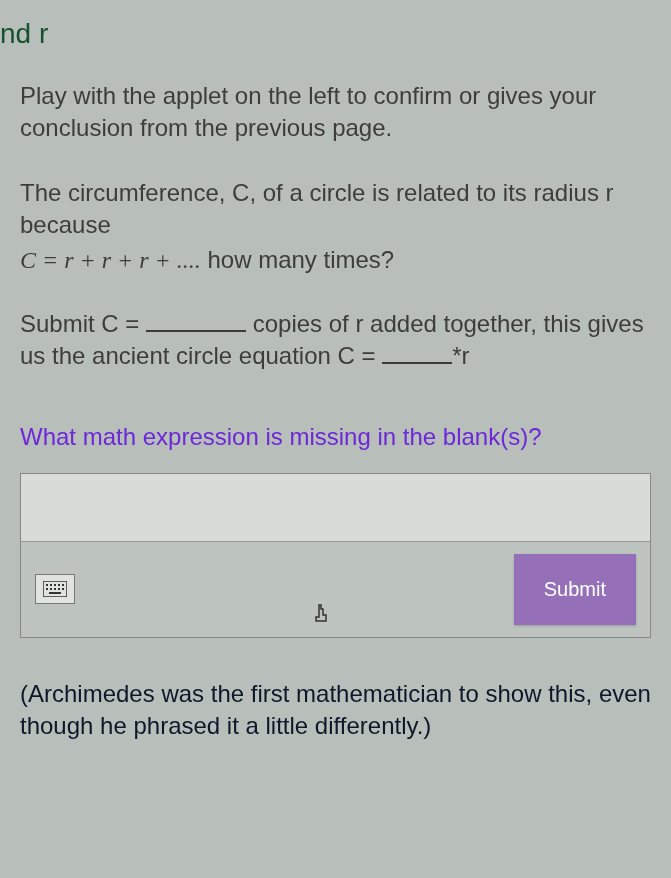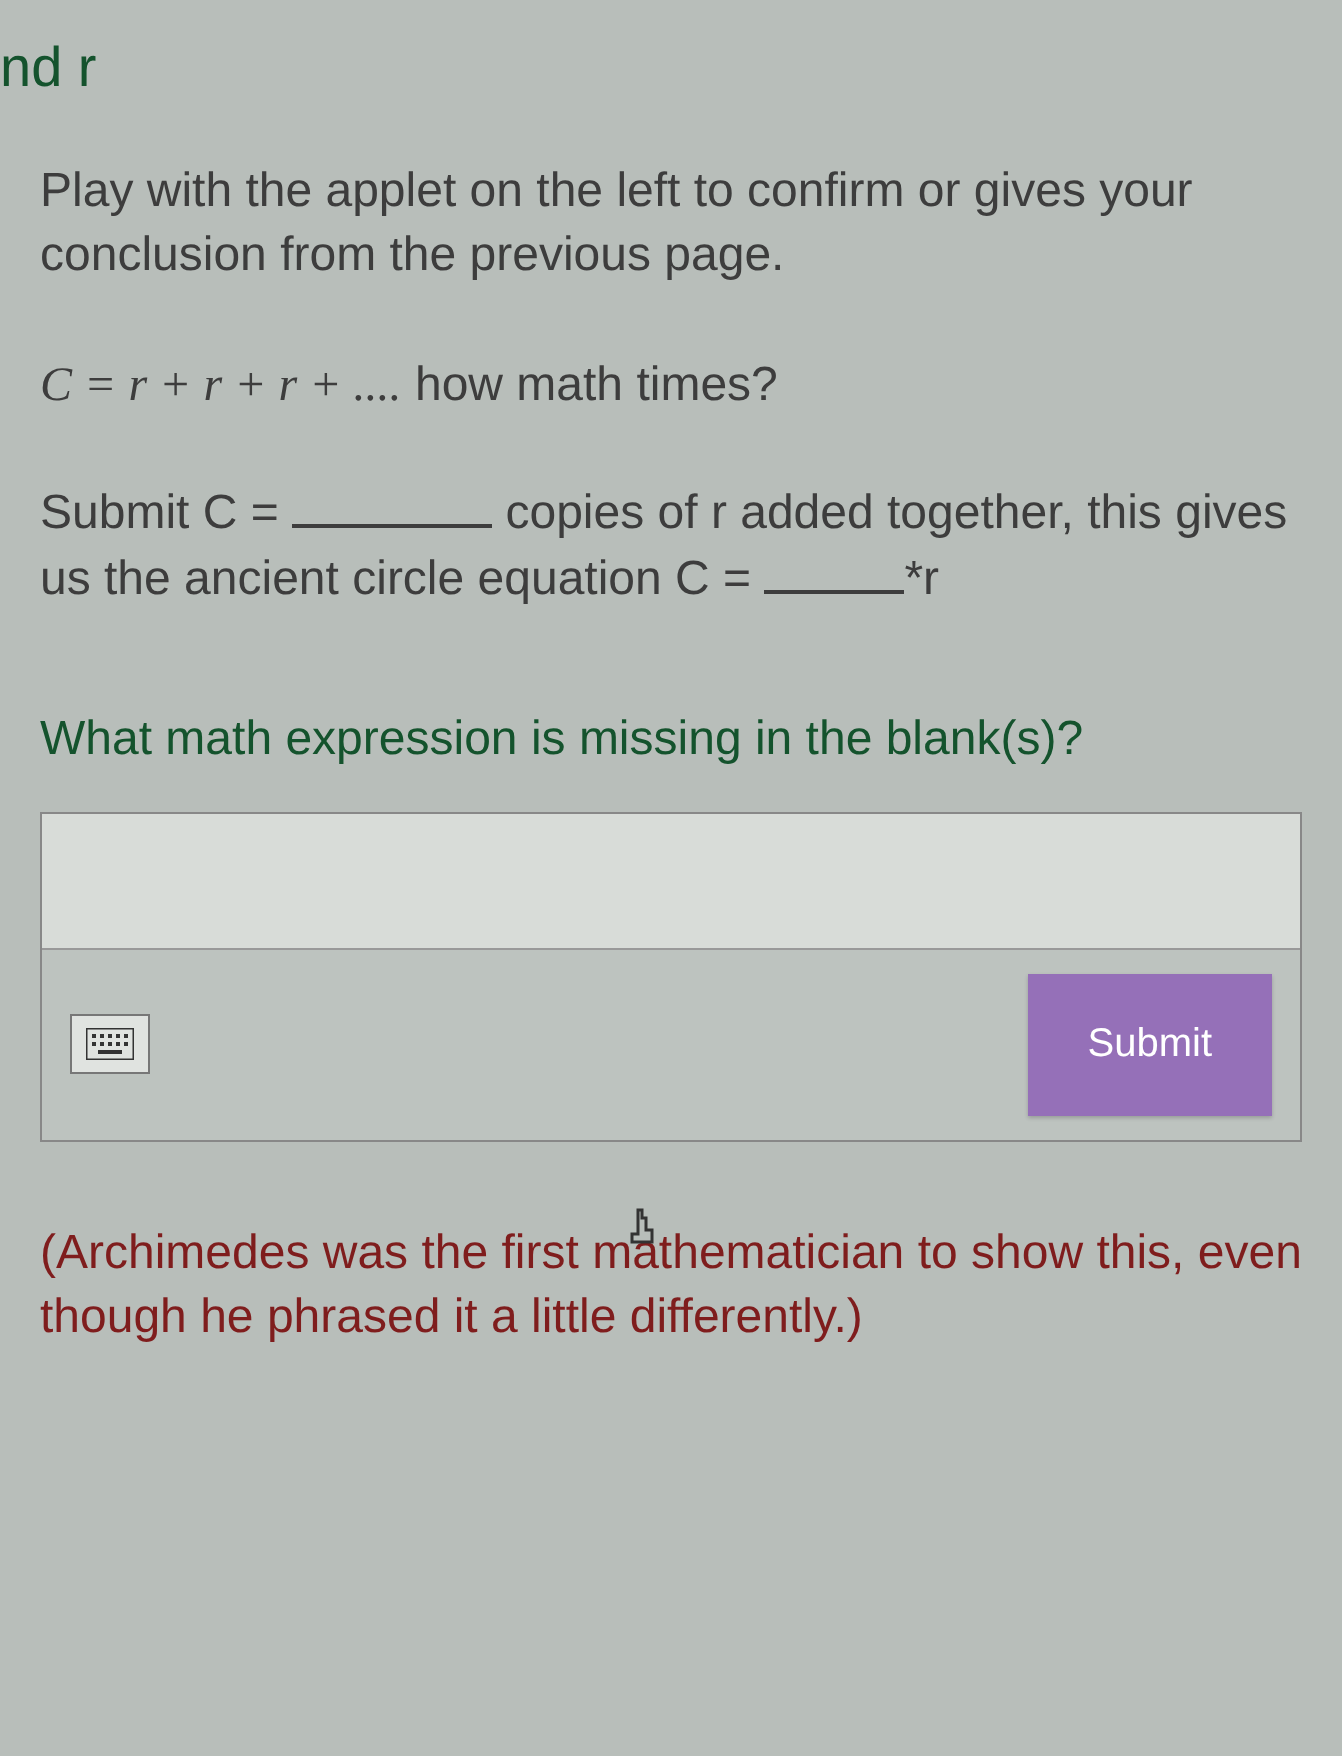--- a/index.html
+++ b/index.html
@@ -52,21 +52,21 @@
     }
     .blank-short {
       display: inline-block;
       border-bottom: 2px solid #3d3d3d;
       width: 70px;
       height: 20px;
       vertical-align: baseline;
     }
     .question {
       font-size: 24px;
-      color: #14532d;
+      color: #6d28d9;
       margin-bottom: 22px;
       margin-top: 50px;
     }
     .input-container {
       border: 1px solid #888;
       background: #c5cac6;
       margin-bottom: 40px;
       box-shadow: inset 0 0 4px rgba(0,0,0,0.1);
     }
     .input-field {
@@ -105,42 +105,43 @@
       color: #fff;
       border: none;
       padding: 24px 30px;
       font-size: 20px;
       cursor: pointer;
       box-shadow: 0 1px 2px rgba(0,0,0,0.2);
     }
     .note {
       font-size: 24px;
       line-height: 1.35;
-      color: #7f1d1d;
+      color: #0f172a;
     }
     .cursor-icon {
       position: absolute;
       left: 312px;
       top: 603px;
       font-size: 20px;
       color: #333;
       pointer-events: none;
     }
   </style>
 </head>
 <body>
 
 <div class="header-fragment">nd r</div>
 
 <div class="content">
   <p class="paragraph">Play with the applet on the left to confirm or gives your conclusion from the previous page.</p>
 
   <div class="paragraph">
+    <div>The circumference, C, of a circle is related to its radius r because</div>
     <div class="math-line">
-      <span>C = r + r + r + ....</span><span class="plain"> how math times?</span>
+      <span>C = r + r + r + ....</span><span class="plain"> how many times?</span>
     </div>
   </div>
 
   <p class="paragraph">
     <span>Submit C = </span><span class="blank"></span><span> copies of r added together, this gives us the ancient circle equation C = </span><span class="blank-short"></span><span>*r</span>
   </p>
 
   <p class="question">What math expression is missing in the blank(s)?</p>
 
   <div class="input-container">

